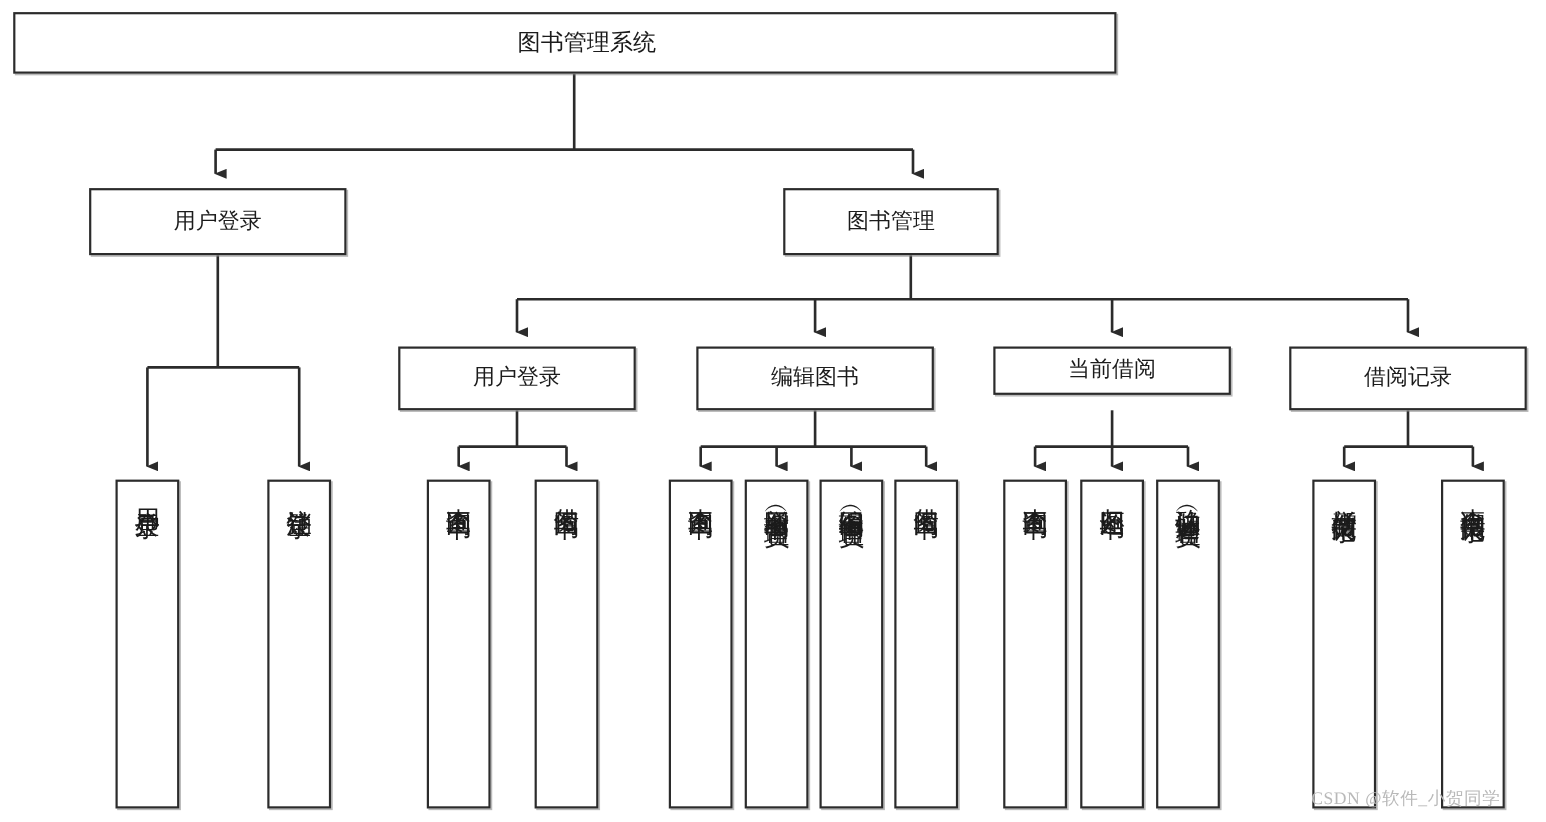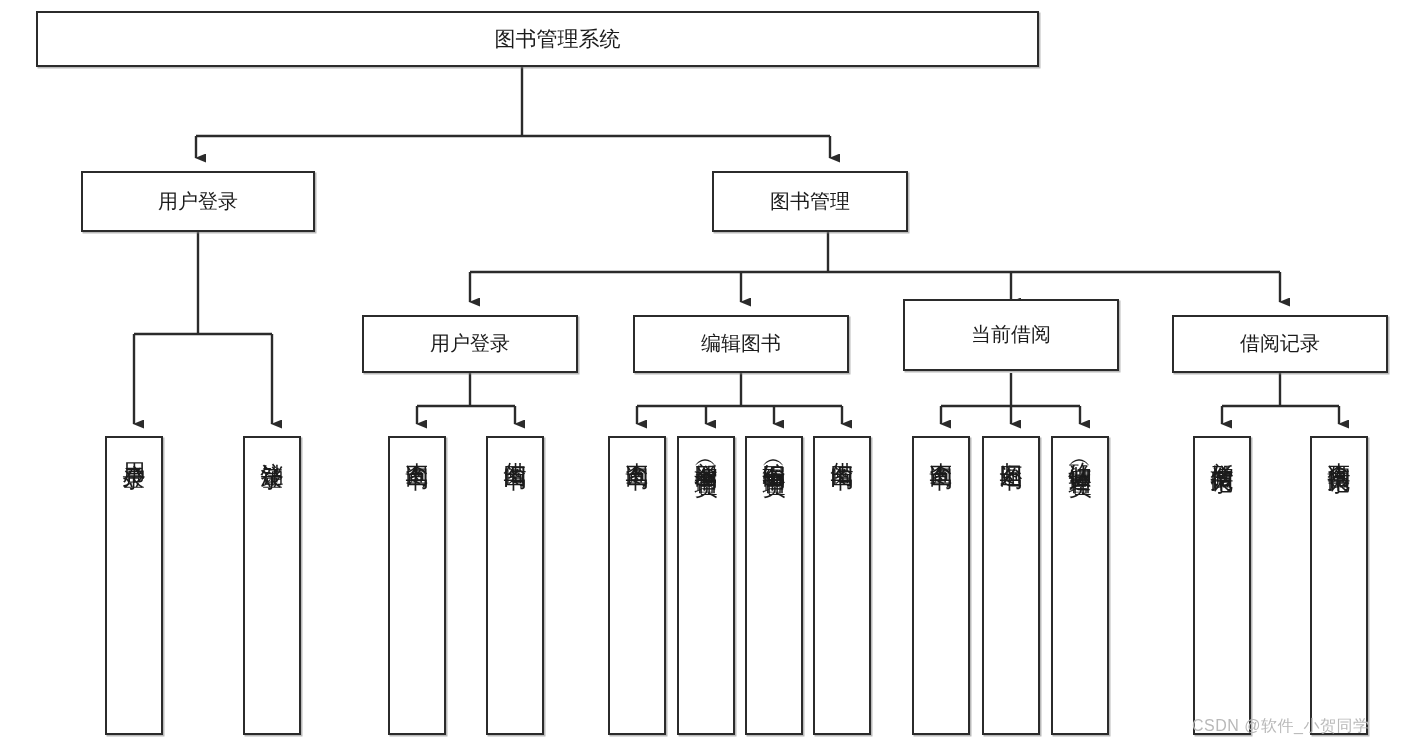--- a/index.html
+++ b/index.html
@@ -125,38 +125,38 @@
       <path d="M 1011,406 L 1011,424" marker-end="url(#arrowhead)"></path>
       <path d="M 1080,406 L 1080,424" marker-end="url(#arrowhead)"></path>
 
       <path d="M 1280,373 L 1280,406"></path>
       <path d="M 1222,406 L 1339,406"></path>
       <path d="M 1222,406 L 1222,424" marker-end="url(#arrowhead)"></path>
       <path d="M 1339,406 L 1339,424" marker-end="url(#arrowhead)"></path>
     </g>
   </svg>
 
-  <div class="node root" style="left:36px; top:11px; width:1003px; height:56px;padding-left:40px;">
+  <div class="node root" style="left:12px; top:11px; width:1003px; height:56px;padding-left:40px;">
     <span class="label">图书管理系统</span>
   </div>
 
   <div class="node branch" style="left:81px; top:171px; width:234px; height:61px;">
     <span class="label">用户登录</span>
   </div>
   <div class="node branch" style="left:712px; top:171px; width:196px; height:61px;">
     <span class="label">图书管理</span>
   </div>
 
   <div class="node branch" style="left:362px; top:315px; width:216px; height:58px;">
     <span class="label">用户登录</span>
   </div>
   <div class="node branch" style="left:633px; top:315px; width:216px; height:58px;">
     <span class="label">编辑图书</span>
   </div>
-  <div class="node branch" style="left:903px; top:299px; width:216px; height:72px;">
+  <div class="node branch" style="left:903px; top:315px; width:216px; height:44px;">
     <span class="label">当前借阅</span>
   </div>
   <div class="node branch" style="left:1172px; top:315px; width:216px; height:58px;">
     <span class="label">借阅记录</span>
   </div>
 
   <div class="node leaf" style="left:105px; top:436px; width:58px; height:299px;">
     <span class="label">用户登录</span>
   </div>
   <div class="node leaf" style="left:243px; top:436px; width:58px; height:299px;">
@@ -193,15 +193,15 @@
     <span class="label">确认归还（管理员）</span>
   </div>
 
   <div class="node leaf" style="left:1193px; top:436px; width:58px; height:299px;">
     <span class="label">新增借阅记录</span>
   </div>
   <div class="node leaf" style="left:1310px; top:436px; width:58px; height:299px;">
     <span class="label">查询借阅记录</span>
   </div>
 
-  <div class="watermark" style="left:1192px; top:716px;">CSDN @软件_小贺同学</div>
+  <div class="watermark" style="left:1192px; top:716px;font-family:Liberation Serif, serif;">CSDN @软件_小贺同学</div>
 
 </div>
 
 </body></html>

